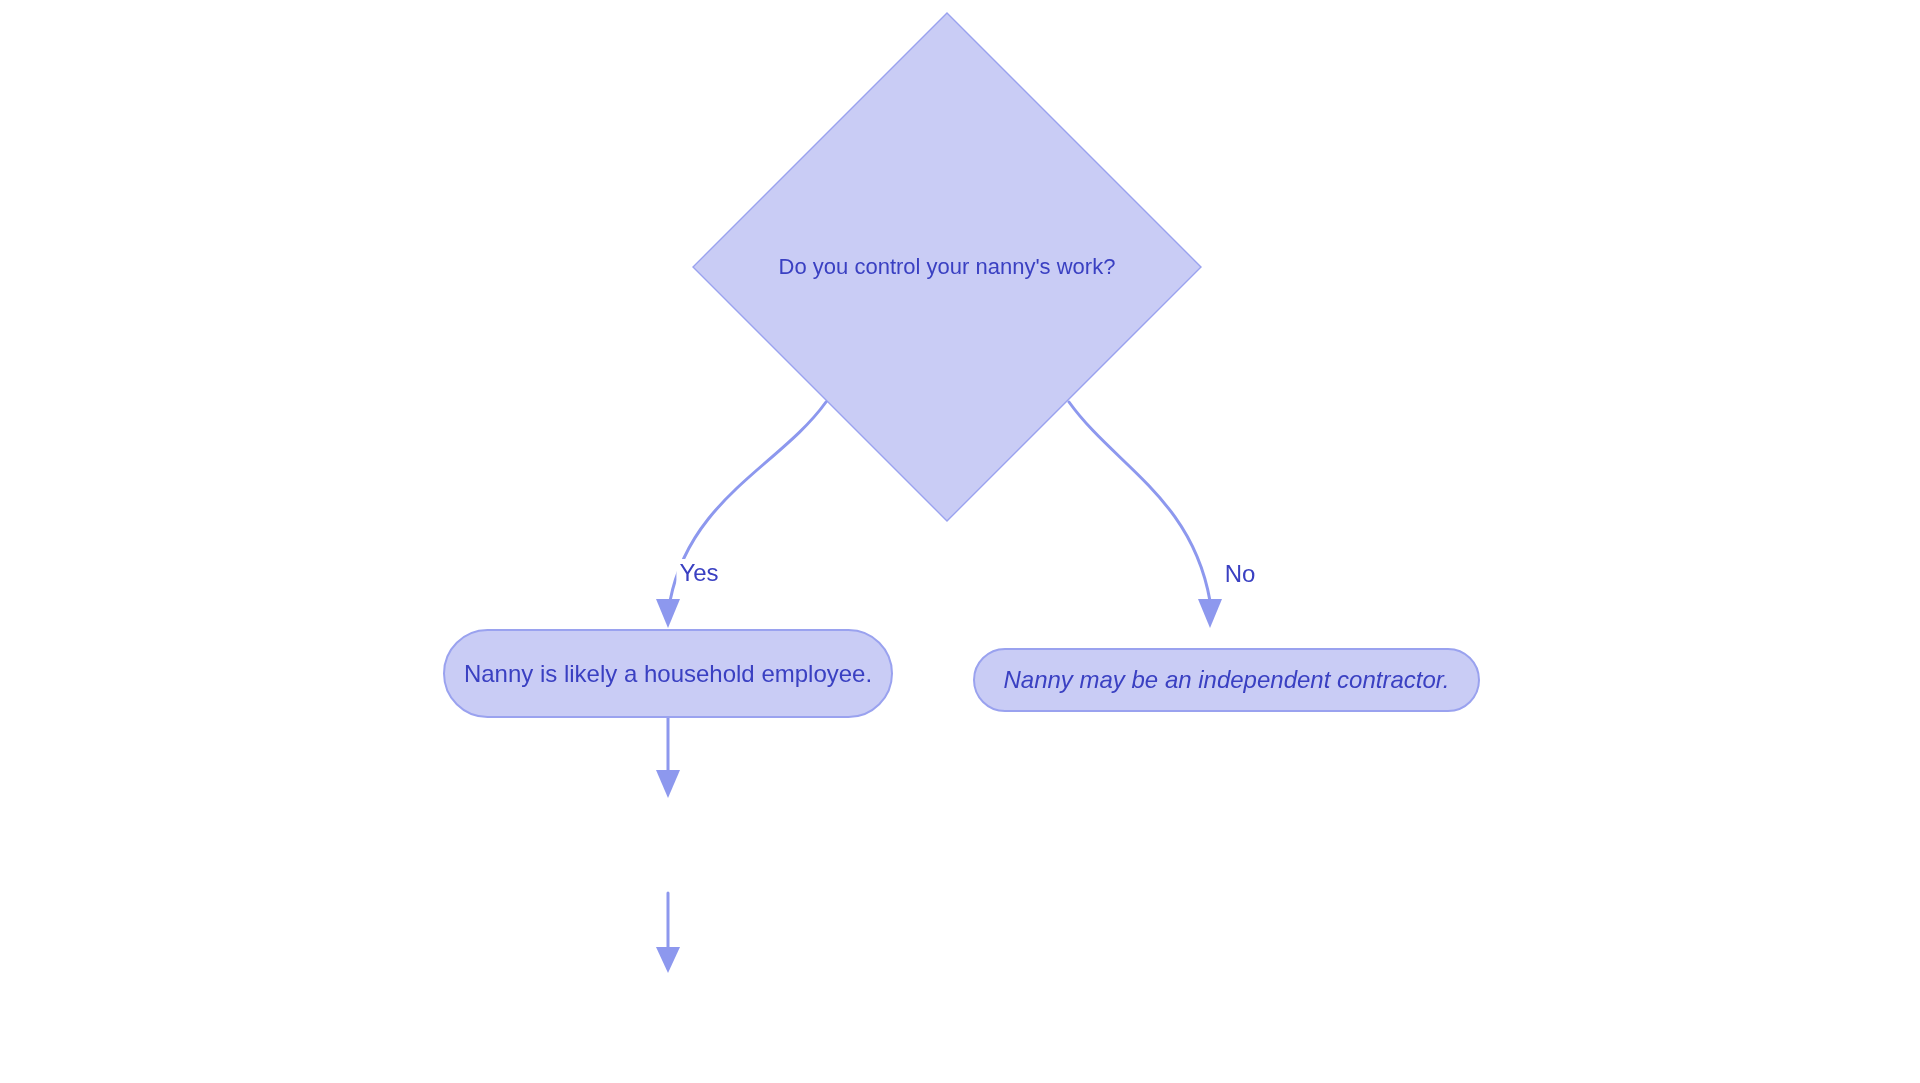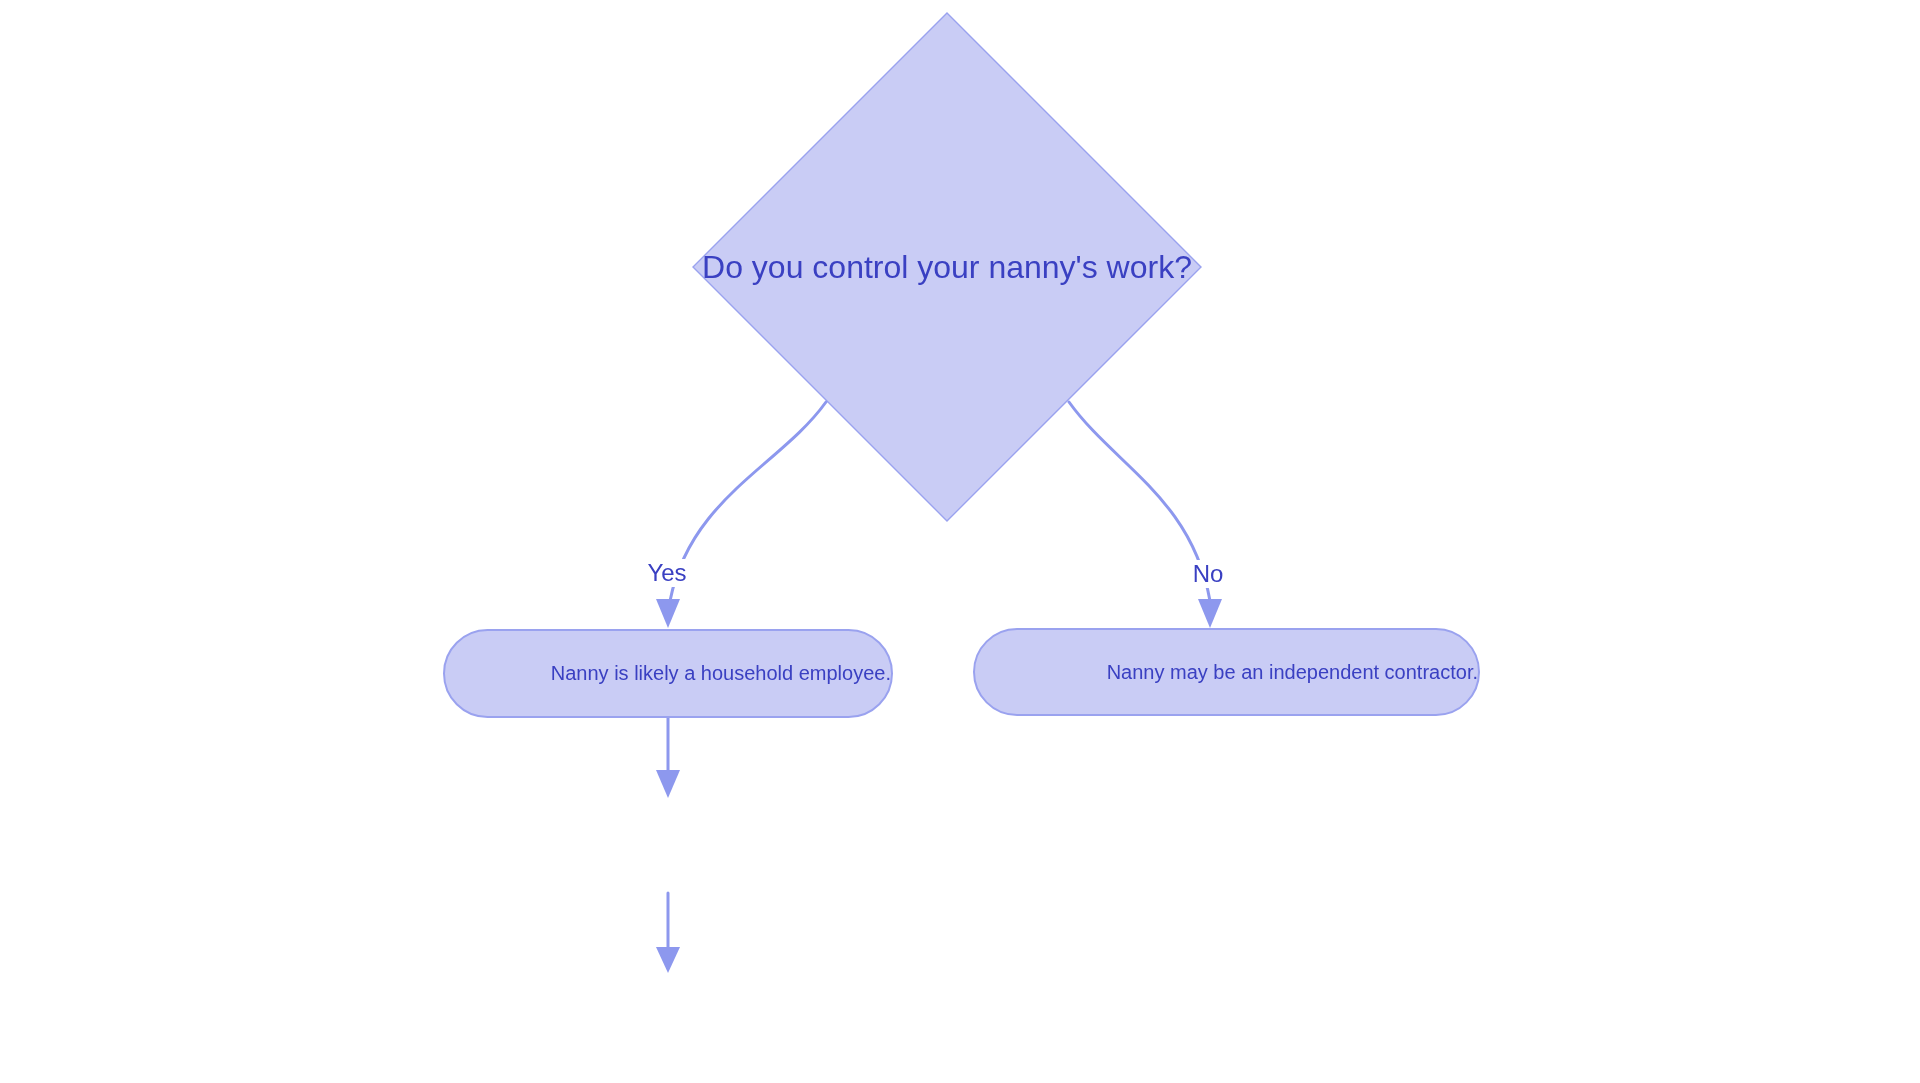--- a/index.html
+++ b/index.html
@@ -34,49 +34,50 @@
     stroke: var(--edge);
     stroke-width: 3;
     stroke-linecap: round;
   }
   .arrowhead { fill: var(--edge); stroke: none; }
 
   .node-text {
     position: absolute;
     transform: translate(-50%, -50%);
     color: var(--text);
-    font-size: 32px;
+    font-size: 22px;
     white-space: nowrap;
     text-align: center;
   }
 
   .pill {
     position: absolute;
     background: var(--node-fill);
     border: 2px solid var(--node-border);
     display: flex;
     align-items: center;
-    justify-content: flex-end;
+    justify-content: center;
     color: var(--text);
-    font-size: 20px;
+    font-size: 24px;
     white-space: nowrap;
   }
   .pill-employee   { left: 443px; top: 629px; width: 450px; height: 89px; border-radius: 44.5px; }
-  .pill-contractor { left: 973px; top: 628px; width: 507px; height: 88px; border-radius: 44px; }
+  .pill-contractor { left: 973px; top: 648px; width: 507px; height: 64px; border-radius: 44px; font-style: italic; }
   .pill-payroll    { left: 501px; top: 803px; width: 331px; height: 90px; border-radius: 45px; }
   .pill-schedule   { left: 557px; top: 975px; width: 226px; height: 90px; border-radius: 45px; }
 
   .edge-label {
     position: absolute;
     transform: translate(-50%, -50%);
     color: var(--text);
     font-size: 24px;
     background: var(--label-bg);
     padding: 0 3px;
     white-space: nowrap;
+    margin-left: 32px;
   }
   .edge-label-yes { left: 667px; top: 573px; }
   .edge-label-no  { left: 1208px; top: 574px; }
 
   .diamond-label { left: 947px; top: 267px; }
 </style>
 </head>
 <body>
 
 <div class="canvas">

